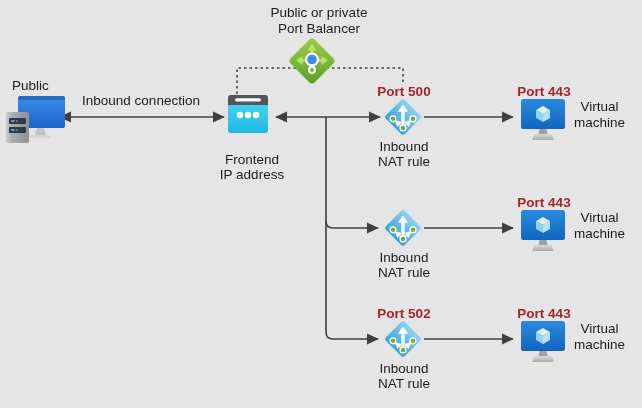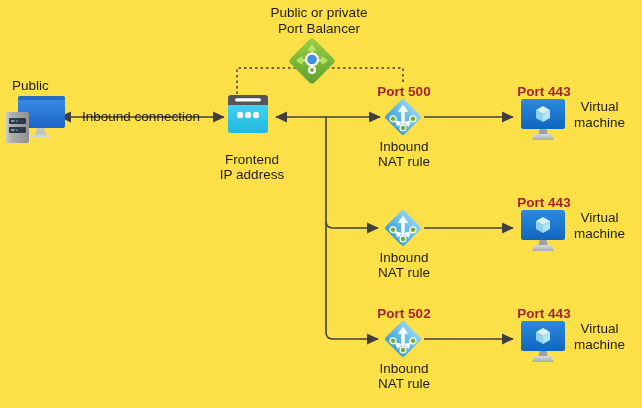--- a/index.html
+++ b/index.html
@@ -1,17 +1,17 @@
 <!DOCTYPE html>
 <html><head>
 <meta charset="utf-8">
 <style>
   html,body{margin:0;padding:0;background:#fff;}
   #canvas{
-    position:relative;width:642px;height:408px;background:#fde047;overflow:hidden;
+    position:relative;width:642px;height:408px;background:#e5e5e5;overflow:hidden;
     font-family:"Liberation Sans",sans-serif;color:#1c1c1c;
   }
   .abs{position:absolute;}
   svg{display:block;}
   #lines{position:absolute;left:0;top:0;z-index:1;}
   .icon{z-index:2;}
   .lbl{z-index:3;font-size:13.5px;line-height:15px;white-space:pre;}
   .center{text-align:center;}
   .port{width:100px;text-align:center;font-weight:bold;color:#A4262C;font-size:13.5px;line-height:14px;}
   .two-line{width:100px;}
@@ -42,21 +42,21 @@
 
     <line x1="424" y1="117" x2="513" y2="117" stroke="#3f3f3f" stroke-width="1.6" marker-end="url(#ah)"></line>
     <line x1="424" y1="228" x2="513" y2="228" stroke="#3f3f3f" stroke-width="1.6" marker-end="url(#ah)"></line>
     <line x1="424" y1="339" x2="513" y2="339" stroke="#3f3f3f" stroke-width="1.6" marker-end="url(#ah)"></line>
   </svg>
 
   <div class="abs lbl title" style="left:234px;top:5px"><span>Public or private</span><br><span>Port Balancer</span></div>
 
   <div class="abs lbl" style="left:12px;top:78px">Public</div>
 
-  <div class="abs lbl center" style="left:66px;top:109px;width:150px">Inbound connection</div>
+  <div class="abs lbl center" style="left:66px;top:93px;width:150px">Inbound connection</div>
 
   <div class="abs lbl center" style="left:202px;top:152px;width:100px"><span>Frontend</span><br><span>IP address</span></div>
 
   <div class="abs lbl port" style="left:354px;top:85px">Port 500</div>
   <div class="abs lbl center two-line" style="left:354px;top:139px"><span>Inbound</span><br><span>NAT rule</span></div>
   <div class="abs lbl port" style="left:494px;top:85px">Port 443</div>
   <div class="abs lbl vm-text" style="left:574px;top:99px"><span>Virtual</span><br><span>machine</span></div>
 
   <div class="abs lbl center two-line" style="left:354px;top:250px"><span>Inbound</span><br><span>NAT rule</span></div>
   <div class="abs lbl port" style="left:494px;top:196px">Port 443</div>

